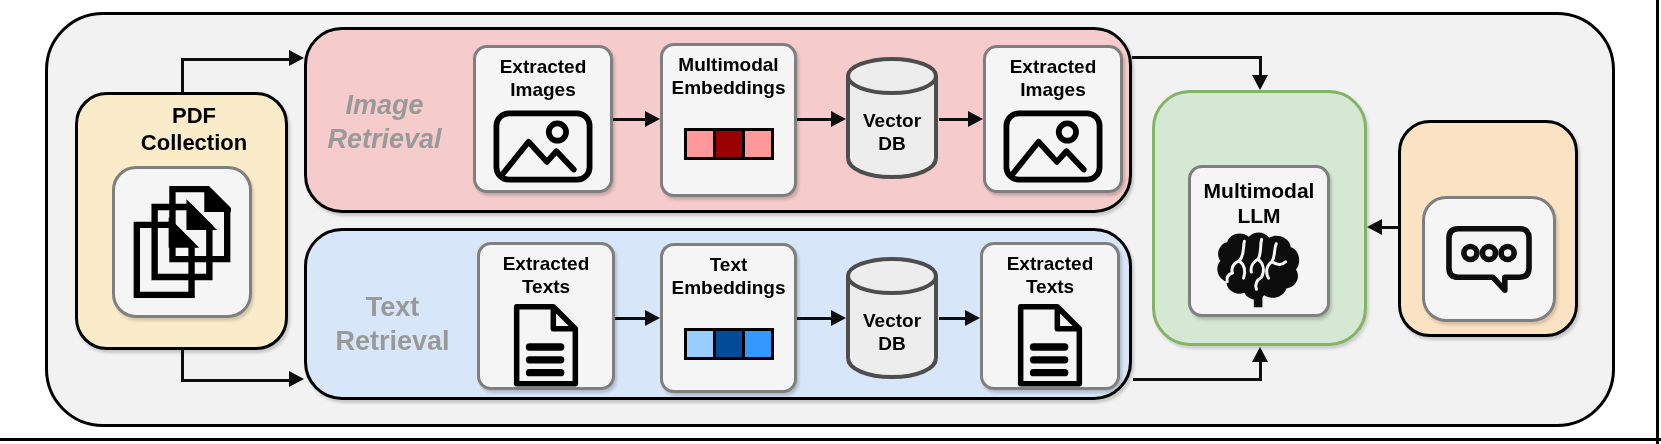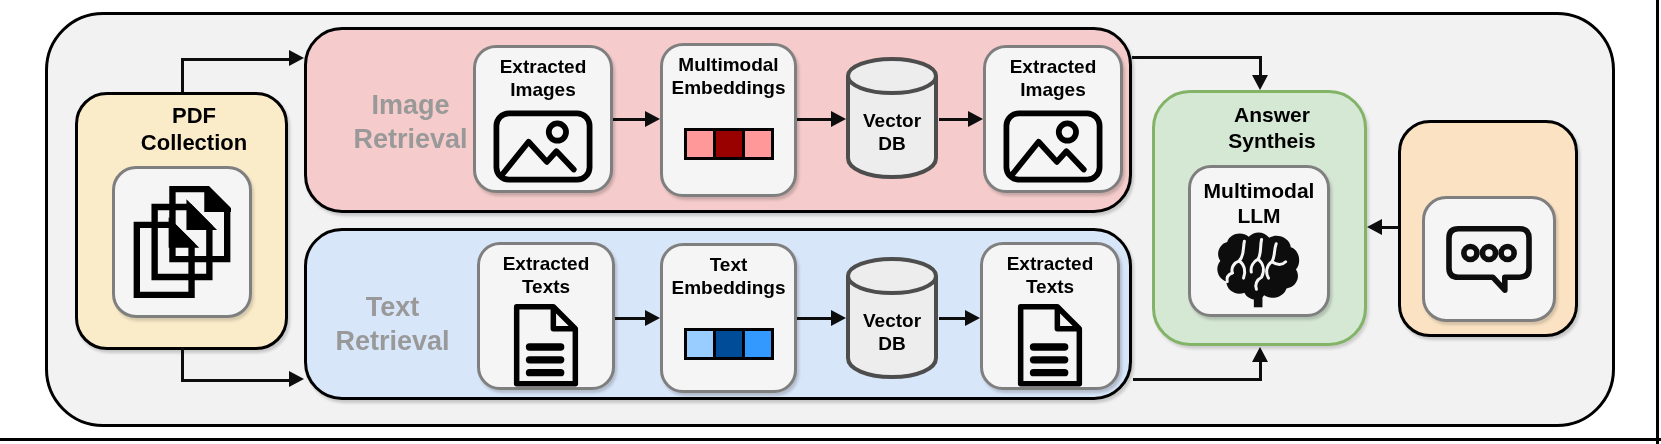--- a/index.html
+++ b/index.html
@@ -24,27 +24,27 @@
   .answer{left:1152px;top:90px;width:215px;height:256px;background:#D5E8D4;
           border:3px solid #82B366;border-radius:38px;box-shadow:2px 3px 3px rgba(0,0,0,.15);}
   .user{left:1398px;top:120px;width:180px;height:217px;background:#FBE2C3;
         border:3px solid #000;border-radius:32px;box-shadow:2px 3px 3px rgba(0,0,0,.18);}
 
   
   .t{font-weight:bold;color:#000;text-align:center;white-space:pre-line;line-height:1.22;padding-left:25px;}
   .pdf-title{left:75px;top:103px;width:213px;font-size:22px;}
   .sec-label{font-size:27px;font-weight:bold;color:#999999;text-align:center;
              white-space:pre-line;line-height:1.25;}
-  .img-label{left:328px;top:89px;width:165px;}
+  .img-label{left:302px;top:89px;width:165px;font-style:italic;}
   .txt-label{left:310px;top:291px;width:165px;}
   .answer-title{left:1152px;top:102px;width:215px;font-size:21px;}
   .user-title{left:1398px;top:131px;width:180px;font-size:21px;}
 
   
-  .node{background:#F5F5F5;border:3px solid #7F7F7F;border-radius:23px;
+  .node{background:#F5F5F5;border:3px solid #7F7F7F;border-radius:14px;
         display:flex;flex-direction:column;align-items:center;padding-top:8px;
         box-shadow:2px 3px 3px rgba(0,0,0,.18);}
   .node-title{font-size:19px;font-weight:bold;color:#000;text-align:center;
               white-space:pre-line;line-height:1.2;}
   .icon-box{background:#F5F5F5;border:3px solid #7F7F7F;border-radius:24px;
             display:flex;align-items:center;justify-content:center;
             box-shadow:2px 3px 3px rgba(0,0,0,.15);}
   .n-ei1{left:473px;top:45px;width:140px;height:148px;}
   .n-me {left:660px;top:43px;width:137px;height:154px;}
   .n-ei2{left:983px;top:45px;width:140px;height:148px;}
@@ -187,22 +187,20 @@
     <svg viewBox="0 0 72 92" width="66" height="85" style="margin-top:4px">
       <path d="M4,4 H44 L68,28 V88 H4 Z" fill="none" stroke="#000" stroke-width="6" stroke-linejoin="round"></path>
       <path d="M44,4 V28 H68" fill="none" stroke="#000" stroke-width="6" stroke-linejoin="round"></path>
       <line x1="18" y1="48" x2="52" y2="48" stroke="#000" stroke-width="8" stroke-linecap="round"></line>
       <line x1="18" y1="62" x2="52" y2="62" stroke="#000" stroke-width="8" stroke-linecap="round"></line>
       <line x1="18" y1="76" x2="52" y2="76" stroke="#000" stroke-width="8" stroke-linecap="round"></line>
     </svg>
   </div>
 
   <div class="abs answer"></div>
-  <div class="abs t answer-title">Answer
-Syntheis</div>
   <div class="abs node llm-node">
     <div class="node-title">Multimodal
 LLM</div>
     <svg viewBox="0 0 100 92" width="86" height="79" style="margin-top:2px">
       <path fill="#0D0D0D" d="M38,8 C30,1 16,4 13,14 C4,16 -1,28 5,36 C-2,44 2,57 12,60 C12,70 23,77 33,73 C37,82 51,84 56,76 C65,82 79,78 82,68 C93,67 99,55 93,46 C100,38 97,23 87,20 C86,9 71,3 62,9 C55,1 45,1 38,8 Z"></path>
       <rect x="44" y="70" width="10" height="20" fill="#0D0D0D"></rect>
       <g stroke="#F5F5F5" stroke-width="3.5" fill="none" stroke-linecap="round">
         <path d="M33,13 C31,22 33,30 27,36 C21,38 17,44 19,50"></path>
         <path d="M27,36 C33,40 35,48 32,56"></path>
         <path d="M53,11 C51,20 53,27 49,34 C43,37 40,43 41,49"></path>

